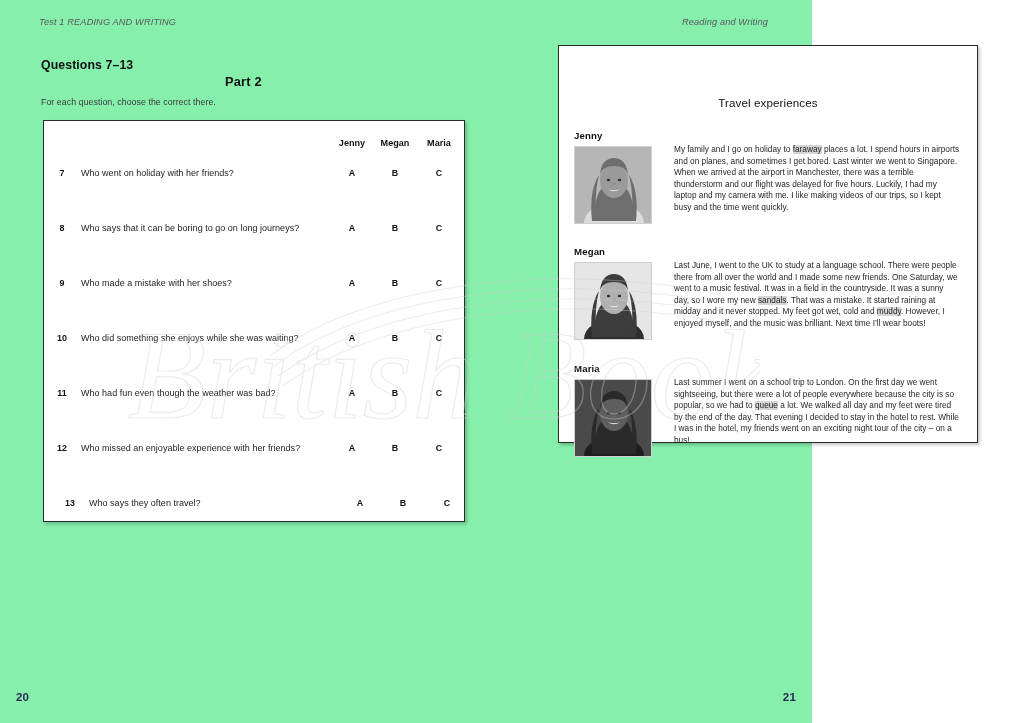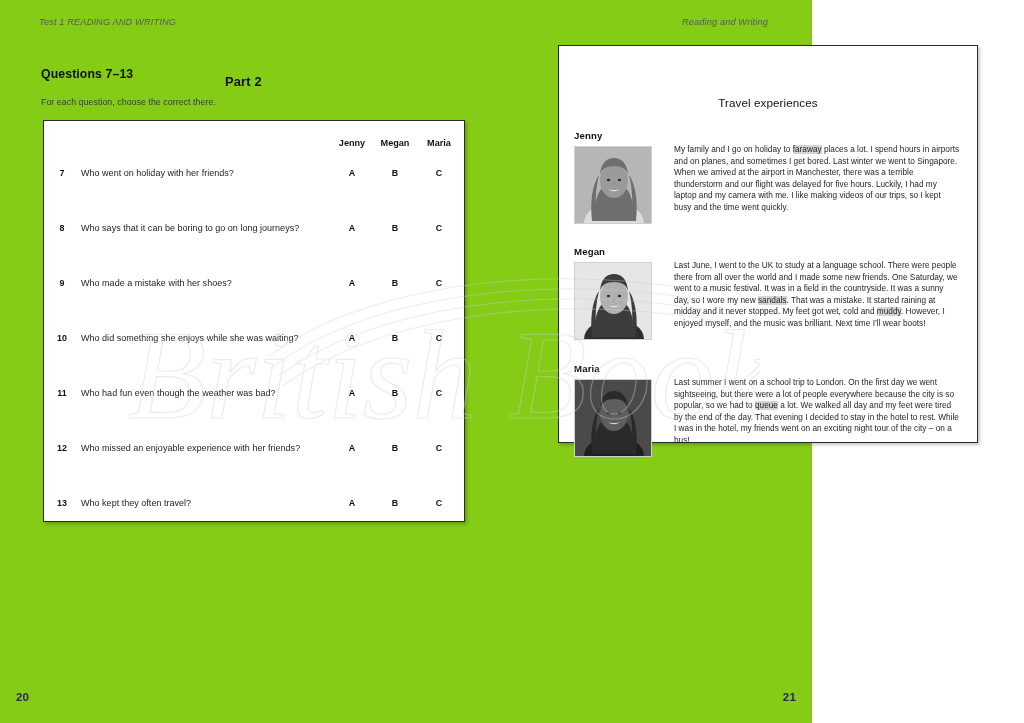--- a/index.html
+++ b/index.html
@@ -9,21 +9,21 @@
     width: 1024px; height: 723px;
     background: #ffffff;
     font-family: "Liberation Sans", "DejaVu Sans", sans-serif;
     color: #1a1a1a;
     overflow: hidden;
   }
   #page {
     position: relative;
     width: 812px;
     height: 723px;
-    background: #84cc16;
+    background: #86efac;
   }
 
   
   .runhead {
     position: absolute;
     font-style: italic;
     font-size: 9.2px;
     letter-spacing: 0.15px;
     color: #58585a;
     white-space: nowrap;
@@ -38,21 +38,21 @@
     font-size: 12.8px;
     font-weight: bold;
     letter-spacing: 0.2px;
     color: #111;
     margin-top: 28px;
   }
 
   
   #questions-heading {
     position: absolute;
-    left: 41px; top: 67px;
+    left: 41px; top: 58px;
     font-size: 12.3px;
     font-weight: bold;
     letter-spacing: 0.1px;
     color: #111;
   }
   #instruction {
     position: absolute;
     left: 41px; top: 97px;
     font-size: 8.8px;
     letter-spacing: 0.05px;
@@ -226,23 +226,23 @@
         <div class="opt c-megan">B</div>
         <div class="opt c-maria">C</div>
       </div>
       <div class="qrow" style="top: 323px;">
         <div class="qnum">12</div>
         <div class="qtext">Who missed an enjoyable experience with her friends?</div>
         <div class="opt c-jenny">A</div>
         <div class="opt c-megan">B</div>
         <div class="opt c-maria">C</div>
       </div>
-      <div class="qrow" style="top: 378px;">
+      <div class="qrow" style="top: 378px; margin-left: 8px;">
         <div class="qnum">13</div>
-        <div class="qtext">Who kept they often travel?</div>
+        <div class="qtext">Who says they often travel?</div>
         <div class="opt c-jenny">A</div>
         <div class="opt c-megan">B</div>
         <div class="opt c-maria">C</div>
       </div>
     </div>
 
   <div id="panel-box"></div>
   <div id="panel">
     <div id="panel-title">Travel experiences</div>
   <div class="person" style="top: 45px;">

